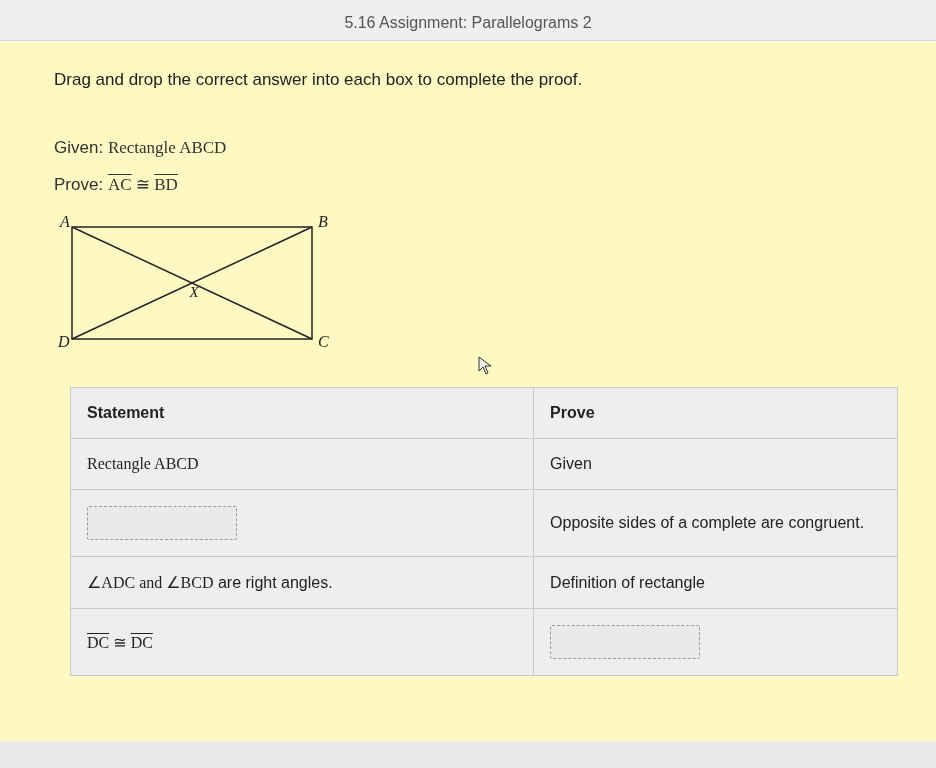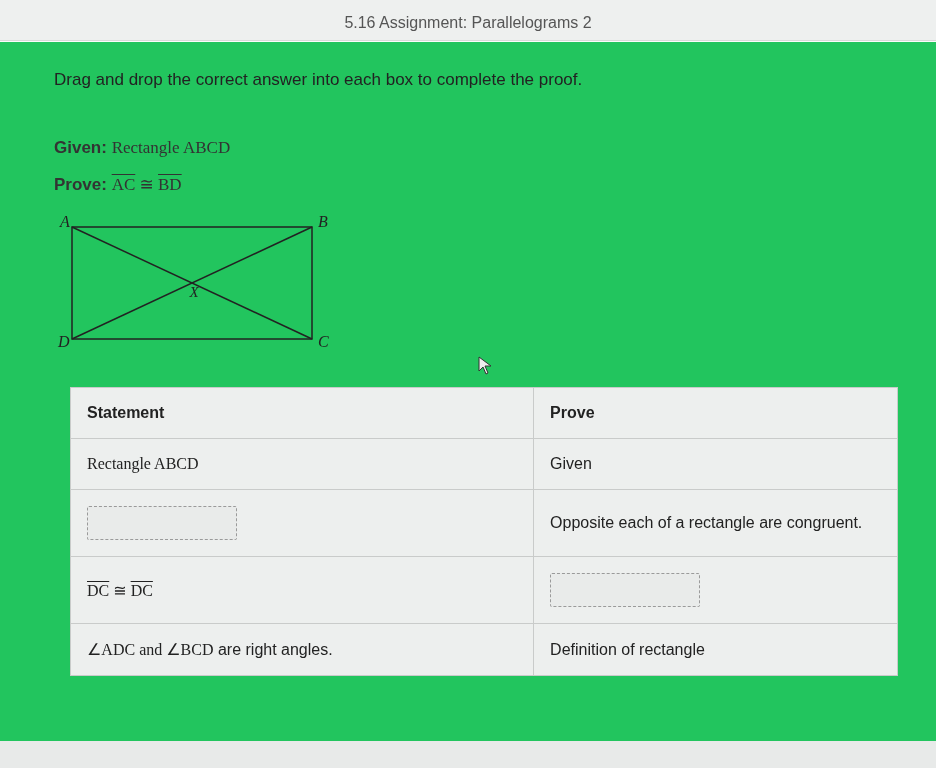--- a/index.html
+++ b/index.html
@@ -13,33 +13,33 @@
     }
     .header {
       padding: 14px 12px 8px;
       text-align: center;
       font-size: 16px;
       color: #555;
       border-bottom: 1px solid #d8dad9;
       background: #eef0ef;
     }
     .page {
-      background: #22c55e;
+      background: #fef9c3;
       padding: 28px 54px 0 54px;
       min-height: 700px;
       border-top: 1px solid #fbfcfb;
     }
     .instructions {
       font-size: 17px;
       color: #222;
       margin-bottom: 48px;
     }
     .given-prove { margin-bottom: 18px; }
     .gp-row { font-size: 17px; margin-bottom: 16px; }
-    .bold { font-weight: bold; }
+    .bold { font-weight: normal; }
     .math { font-family: Georgia, 'Times New Roman', serif; }
     .math .italic { }
     .overline { text-decoration: overline; text-decoration-thickness: 1px; padding-top:11px; }
     .diagram { margin: 6px 0 30px 0; }
     .proof-table {
       border-collapse: collapse;
       width: 100%;
       margin-left: 16px;
       background: #edefee;
     }
@@ -122,40 +122,40 @@
     <tr>
       <td>
         <span class="math"><span>Rectangle </span><span class="italic">ABCD</span></span>
       </td>
       <td>Given</td>
     </tr>
     <tr>
       <td>
         <span class="drop-slot"></span>
       </td>
-      <td>Opposite each of a rectangle are congruent.</td>
+      <td>Opposite sides of a complete are congruent.</td>
+    </tr>
+    <tr>
+      <td>
+        <span class="math">∠<span class="italic">ADC</span><span> and </span>∠<span class="italic">BCD</span></span><span> are right angles.</span>
+      </td>
+      <td>Definition of rectangle</td>
     </tr>
     <tr>
       <td>
         <span class="math">
           <span class="overline italic">DC</span>
           <span>≅</span>
           <span class="overline italic">DC</span>
         </span>
       </td>
       <td>
         <span class="drop-slot"></span>
       </td>
     </tr>
-    <tr>
-      <td>
-        <span class="math">∠<span class="italic">ADC</span><span> and </span>∠<span class="italic">BCD</span></span><span> are right angles.</span>
-      </td>
-      <td>Definition of rectangle</td>
-    </tr>
   </tbody>
     </table>
 
 </div>
 
 <div class="cursor">
   <svg width="16" height="20" viewBox="0 0 16 20">
       <path d="M1 1 L1 15 L5 11 L8 18 L10 17 L7 10 L13 10 Z" fill="#ededed" stroke="#333" stroke-width="1"></path>
     </svg>
 </div>

